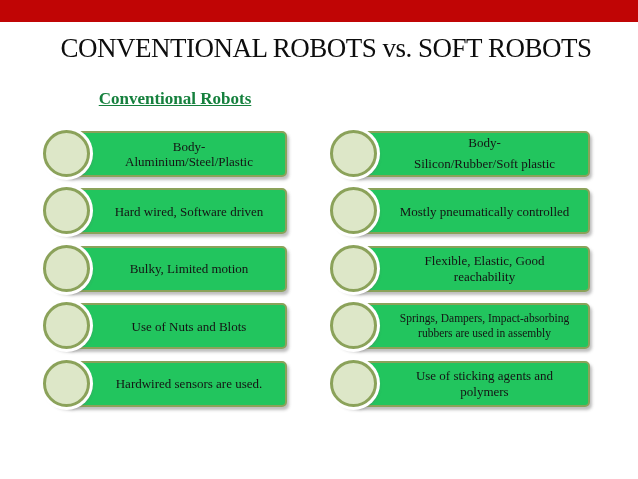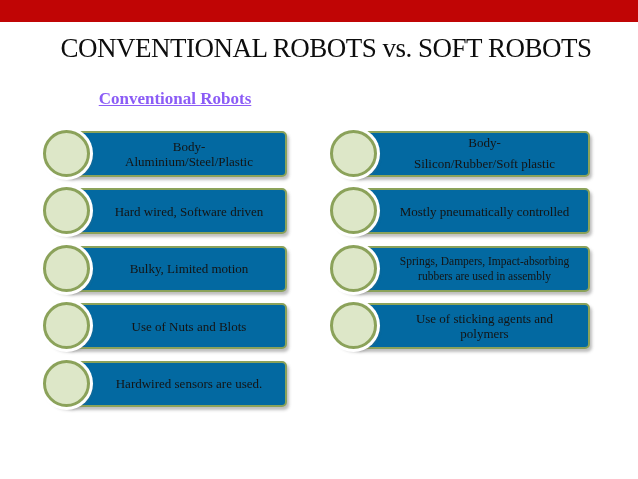--- a/index.html
+++ b/index.html
@@ -14,34 +14,34 @@
     background:#c00505;
   }
   .title {
     position:absolute; top:33px; left:0; width:638px;
     text-align:center; font-size:27px; font-weight:400; color:#0d0d0d;
     white-space:nowrap; letter-spacing:-0.5px;padding-left:14px;
   }
   .col-header {
     position:absolute; top:89px; text-align:center;
     font-size:17px; font-weight:bold; text-decoration:underline;
-    color:#8b5cf6;
+    color:#15803d;
   }
   .col-header.left  { left:43px;  width:264px; }
   .col-header.right { left:330px; width:293px; }
 
   .column { position:absolute; top:131px; }
   .column.left-col  { left:43px;  width:244px; }
   .column.right-col { left:330px; width:260px; }
 
   .row { position:relative; height:46px; margin-bottom:11.4px; }
 
   .box {
     position:absolute; top:0; height:46px; z-index:1;
-    background:#0369a1;
+    background:#22c55e;
     border:2.5px solid #8ba25a; border-radius:5px;
     box-shadow:2px 3px 3px rgba(110,110,110,0.45);
     display:flex; align-items:center; justify-content:center;
   }
   .left-col  .box { left:22px; width:222px; padding-left:26px; }
   .right-col .box { left:23px; width:237px; padding-left:26px; }
 
   .bubble {
     position:absolute; left:0; top:-1px; z-index:2;
     width:47px; height:47px; border-radius:50%;
@@ -107,20 +107,27 @@
 Silicon/Rubber/Soft plastic</span>
         </div>
       <span class="bubble"></span>
     </div>
     <div class="row">
       <div class="box">
           <span class="item-text">Mostly pneumatically controlled</span>
         </div>
       <span class="bubble"></span>
     </div>
+    <div class="row">
+      <div class="box">
+          <span class="item-text">Flexible, Elastic, Good
+reachability</span>
+        </div>
+      <span class="bubble"></span>
+    </div>
     <div class="row small">
       <div class="box">
           <span class="item-text">Springs, Dampers, Impact-absorbing
 rubbers are used in assembly</span>
         </div>
       <span class="bubble"></span>
     </div>
     <div class="row">
       <div class="box">
           <span class="item-text">Use of sticking agents and

